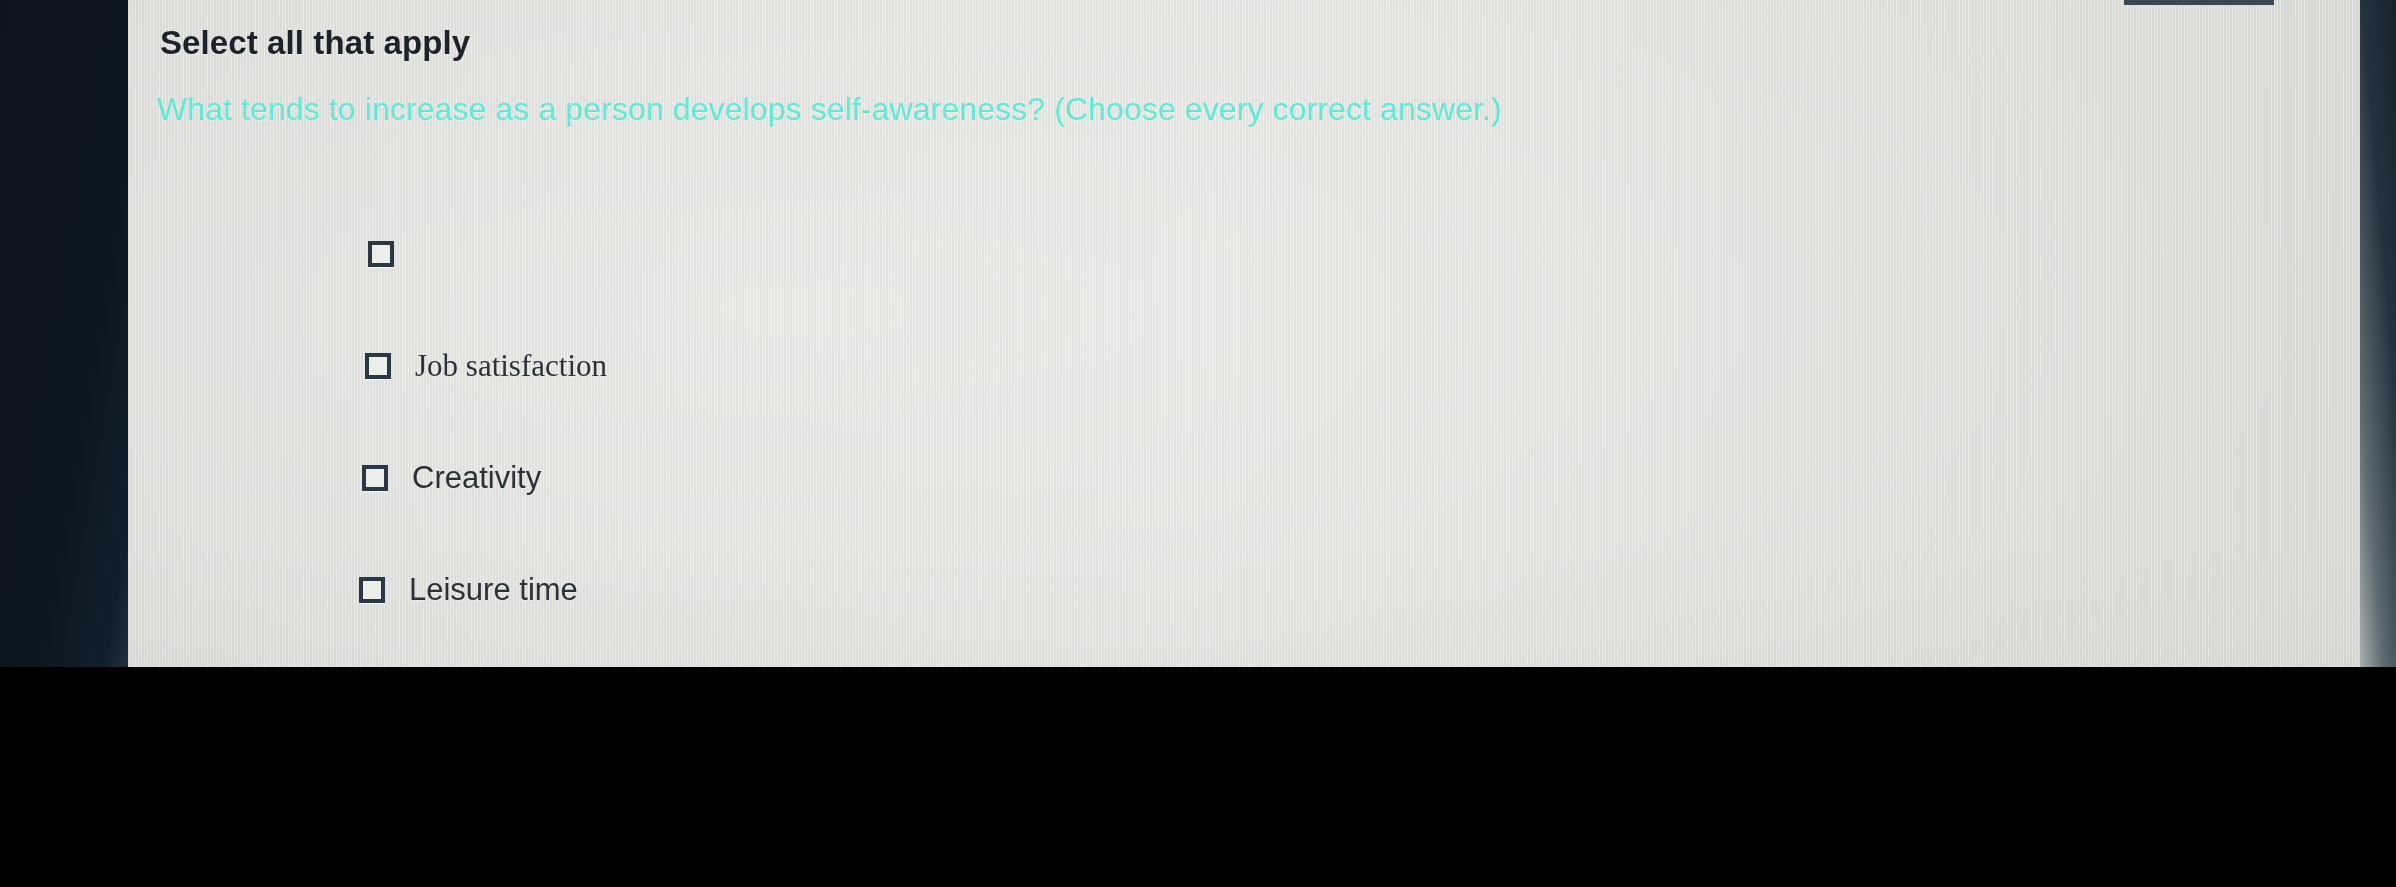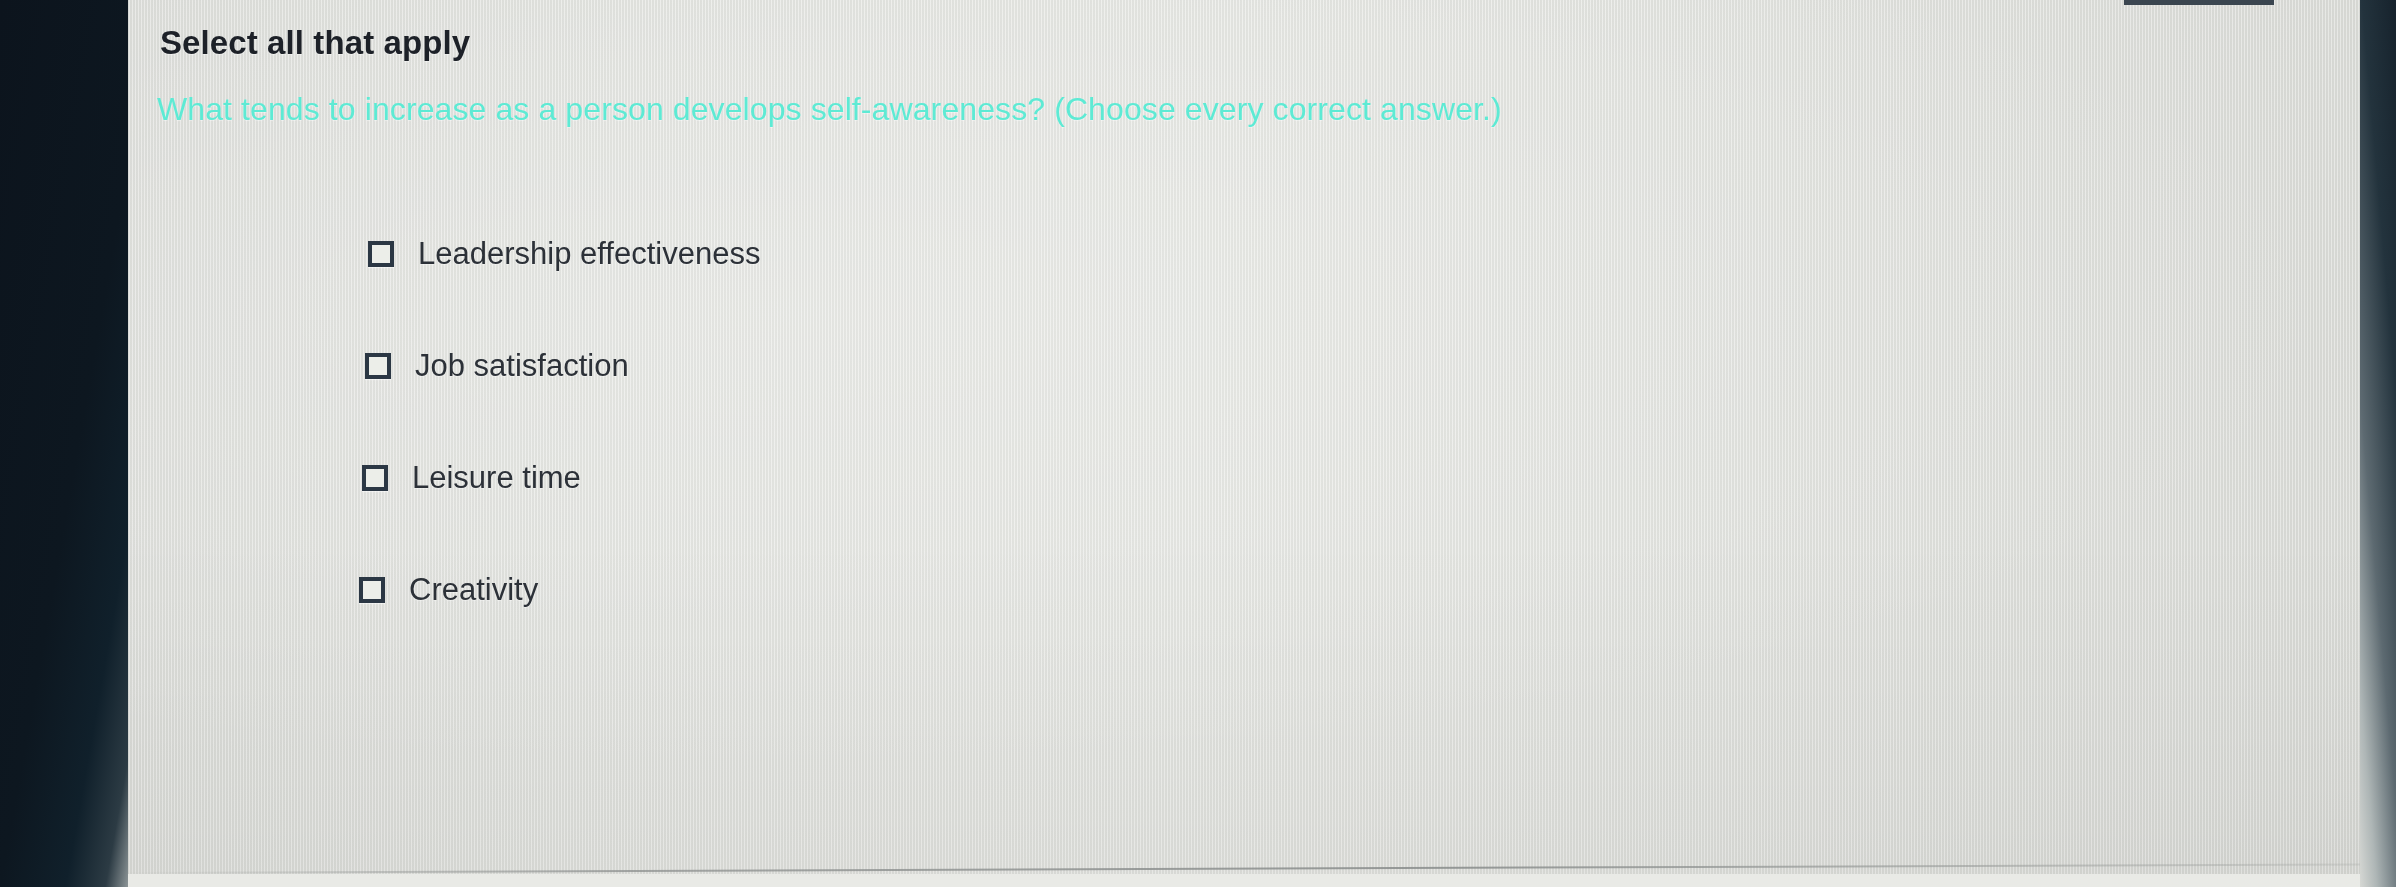--- a/index.html
+++ b/index.html
@@ -3,21 +3,21 @@
 <meta charset="utf-8">
 <style>
   html, body {
     margin: 0;
     padding: 0;
     background: #000;
   }
   #screen {
     position: relative;
     width: 2396px;
-    height: 887px;
+    height: 667px;
     overflow: hidden;
     font-family: "Liberation Sans", sans-serif;
     background: #0d1620;
   }
 
   
   .bezel-left {
     position: absolute;
     left: 0; top: 0;
     width: 128px;
@@ -125,21 +125,21 @@
   .option-label {
     margin-left: 24px;
     font-size: 31px;
     color: #2c3138;
     white-space: nowrap;
     text-shadow: 0 1px 1px rgba(255,255,255,0.4);
   }
 
   
   .option-row:nth-child(1) { margin-left: 0px;   margin-bottom: 68px; }
-  .option-row:nth-child(2) { margin-left: -3px;  margin-bottom: 68px; }
+  .option-row:nth-child(2) { margin-left: -3px;  margin-bottom: 68px; font-family: Liberation Serif, serif; }
   .option-row:nth-child(3) { margin-left: -6px;  margin-bottom: 68px; }
   .option-row:nth-child(4) { margin-left: -9px;  margin-bottom: 0px;  }
 
   
   .top-dark-sliver {
     position: absolute;
     left: 2124px;
     top: 0px;
     width: 150px;
     height: 5px;
@@ -177,36 +177,35 @@
   <div class="content">
 
     <div class="heading">Select all that apply</div>
 
     <div class="question">What tends to increase as a person develops self-awareness? (Choose every correct answer.)</div>
 
     <div class="options">
 
       <div class="option-row">
         <span class="checkbox"></span>
-        <span class="option-label">Leadership effectiveness</span>
       </div>
 
       <div class="option-row">
         <span class="checkbox"></span>
         <span class="option-label">Job satisfaction</span>
       </div>
 
       <div class="option-row">
         <span class="checkbox"></span>
+        <span class="option-label">Creativity</span>
+      </div>
+
+      <div class="option-row">
+        <span class="checkbox"></span>
         <span class="option-label">Leisure time</span>
-      </div>
-
-      <div class="option-row">
-        <span class="checkbox"></span>
-        <span class="option-label">Creativity</span>
       </div>
 
     </div>
   </div>
 
   <div class="bottom-strip"></div>
   <div class="bottom-divider"></div>
   <div class="top-dark-sliver"></div>
 
   <div class="bezel-left"></div>

